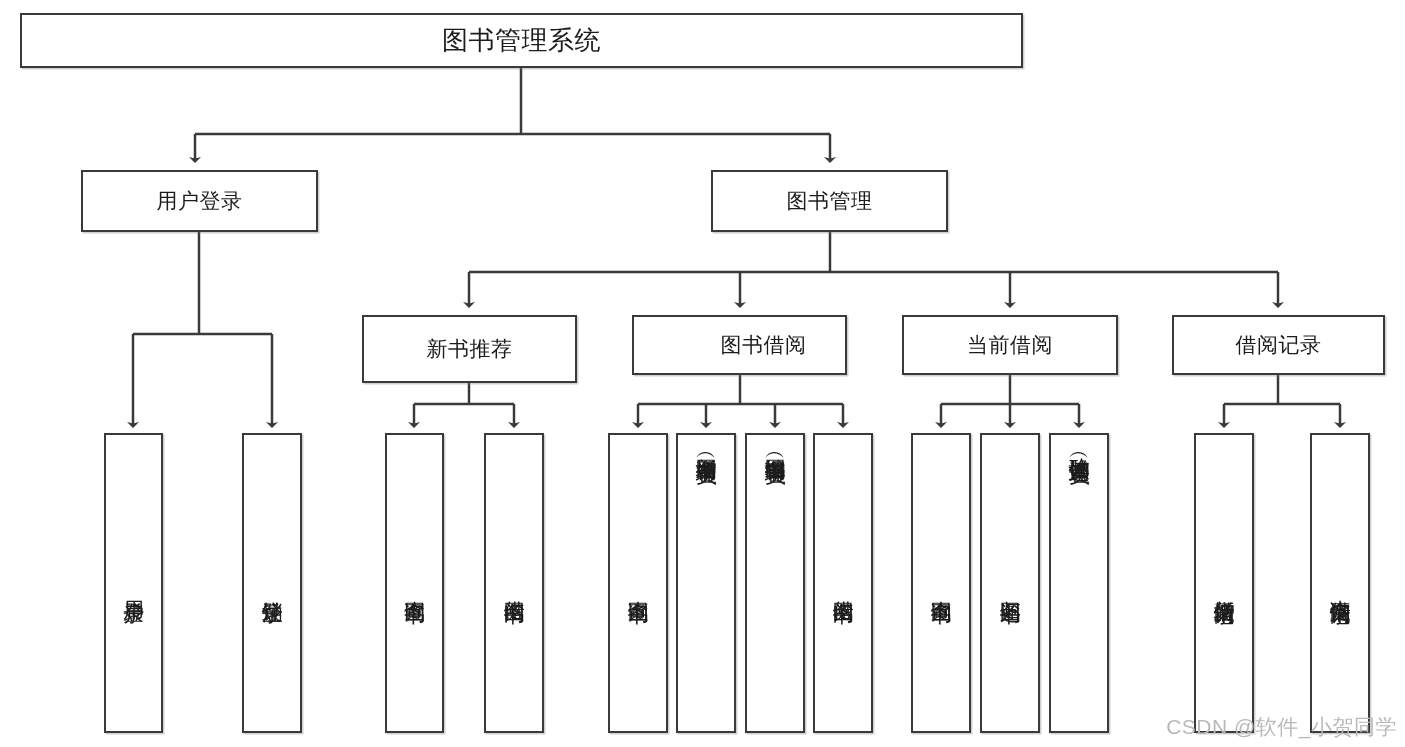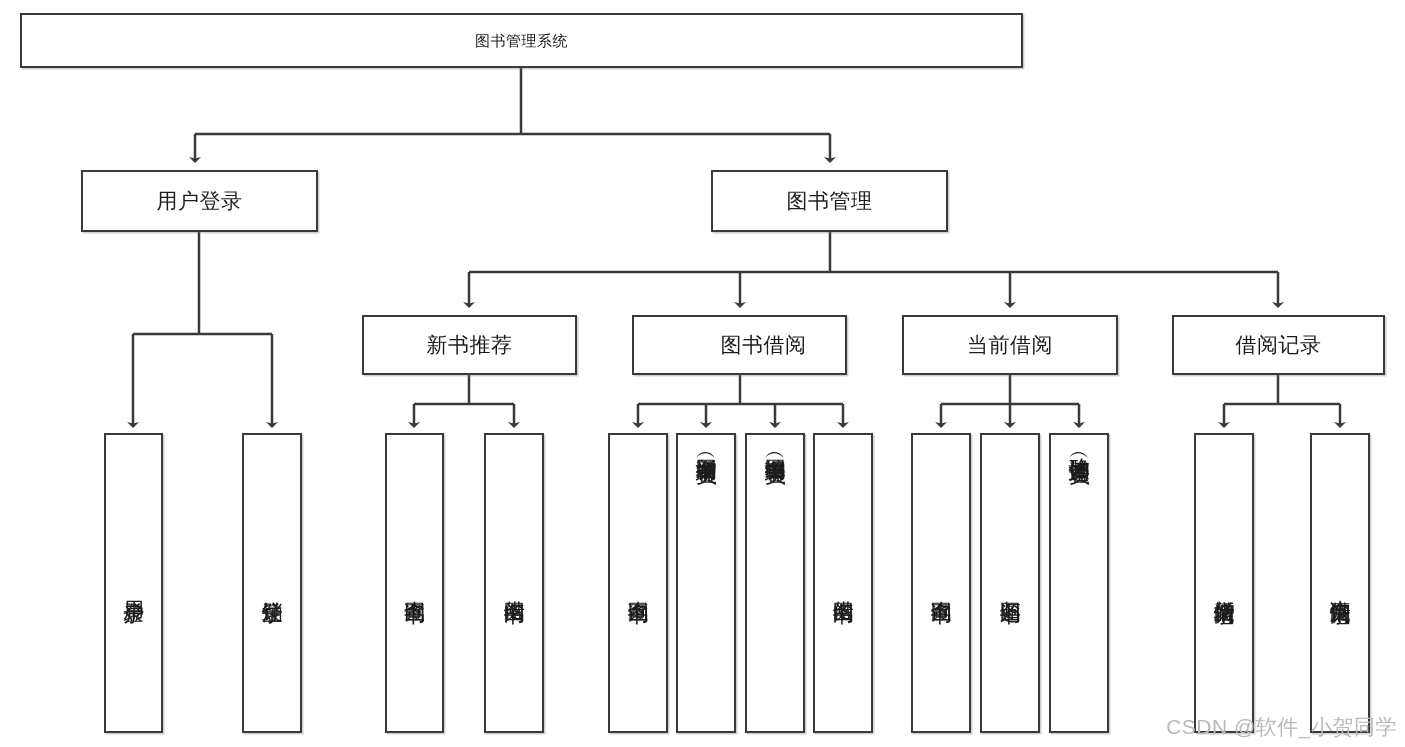--- a/index.html
+++ b/index.html
@@ -39,21 +39,21 @@
   .node .lbl {
     display: block;
     text-align: center;
     line-height: 1.18;
     letter-spacing: 0.5px;
   }
   .node.horiz .lbl {
     font-size: 21px;
   }
   .node.root .lbl {
-    font-size: 15px;
+    font-size: 26px;
   }
   .node.vert {
     align-items: flex-start;
     justify-content: center;
     padding-top: 6px;
   }
   .node.vert .lbl {
     writing-mode: vertical-rl;
     text-orientation: upright;
     font-size: 21px;
@@ -136,21 +136,21 @@
     <span class="lbl">图书管理系统</span>
   </div>
 
   <div class="node horiz" style="left:81px; top:170px; width:237px; height:62px;">
     <span class="lbl">用户登录</span>
   </div>
   <div class="node horiz" style="left:711px; top:170px; width:237px; height:62px;">
     <span class="lbl">图书管理</span>
   </div>
 
-  <div class="node horiz" style="left:362px; top:315px; width:215px; height:60px;">
+  <div class="node horiz" style="left:362px; top:315px; width:215px; height:68px;">
     <span class="lbl">新书推荐</span>
   </div>
   <div class="node horiz" style="left:632px; top:315px; width:215px; height:60px;padding-left:48px;">
     <span class="lbl">图书借阅</span>
   </div>
   <div class="node horiz" style="left:1172px; top:315px; width:213px; height:60px;">
     <span class="lbl">借阅记录</span>
   </div>
   <div class="node horiz" style="left:902px; top:315px; width:216px; height:60px;">
     <span class="lbl">当前借阅</span>

